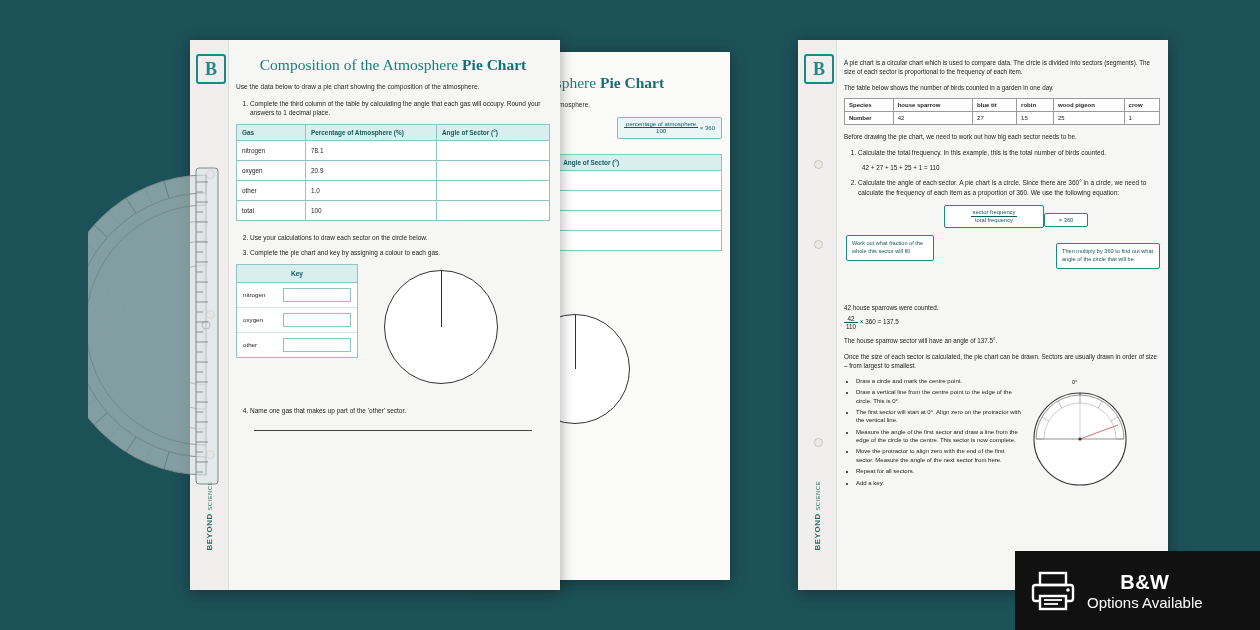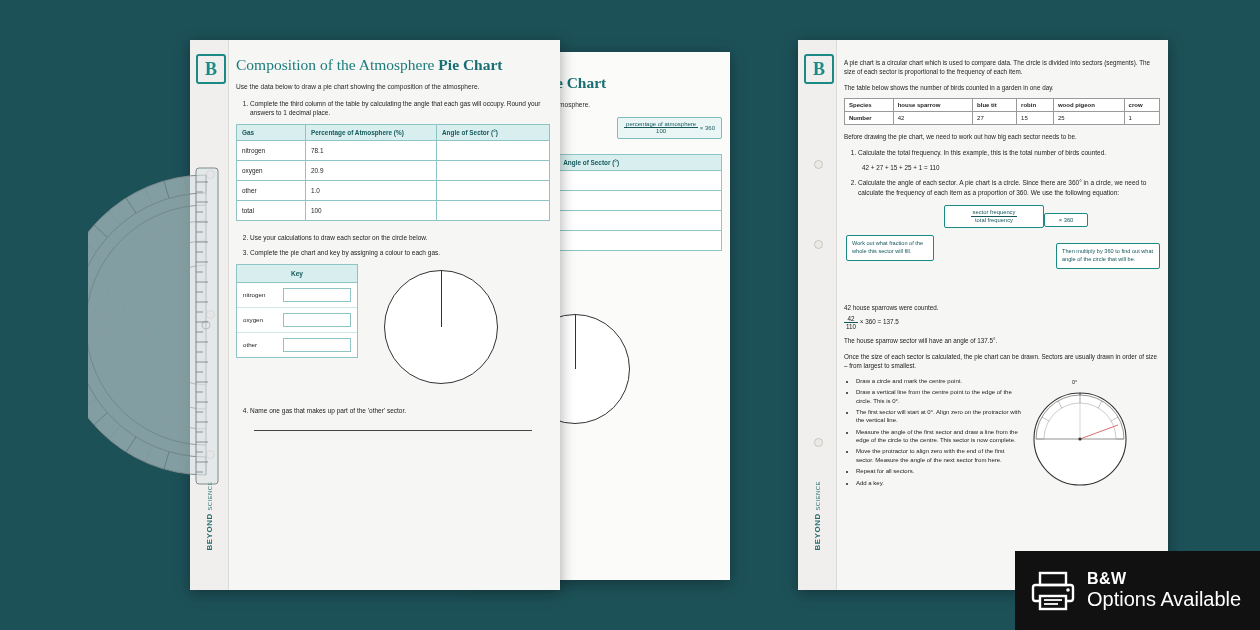--- a/index.html
+++ b/index.html
@@ -41,21 +41,21 @@
 
   
   #sheet-back{left:470px;top:52px;width:260px;height:528px;background:#fbfbf9;}
   #sheet-front{left:190px;top:40px;width:370px;height:550px;}
   #sheet-right{left:798px;top:40px;width:370px;height:550px;}
 
   .page-body{position:absolute;left:46px;right:10px;top:16px;bottom:10px;}
 
   h1.title{
     margin:0 0 8px 0;font-family:"Liberation Serif",serif;
-    font-size:15.5px;color:#1b7c7c;font-weight:normal;
+    font-size:15.5px;color:#1b7c7c;font-weight:normal;text-align:center;
   }
   h1.title b{font-weight:bold;color:#176f73;}
   .lead{font-size:6.6px;color:#2a2a2a;line-height:1.45;margin:0 0 7px 0;}
 
   ol.steps{margin:0 0 6px 0;padding-left:14px;}
   ol.steps>li{font-size:6.5px;color:#222;line-height:1.5;margin-bottom:5px;}
 
   table.tbl{border-collapse:collapse;width:100%;font-size:6.4px;color:#1d1d1d;}
   table.tbl th,table.tbl td{border:1px solid #8fc4c4;padding:4px 5px;text-align:left;}
   table.tbl thead th{background:#d9eeee;font-weight:bold;color:#13595c;}
@@ -102,22 +102,22 @@
 
   
   #tools{position:absolute;left:88px;top:160px;width:180px;height:330px;}
 
   
   #badge{
     position:absolute;right:0;bottom:0;width:245px;height:79px;background:#111;
     display:flex;align-items:center;gap:10px;padding-left:14px;box-sizing:border-box;
   }
   #badge .bt{color:#fff;}
-  #badge .bt .b1{font-size:16px;font-weight:bold;letter-spacing:.5px;}
-  #badge .bt .b2{font-size:20px;}
+  #badge .bt .b1{font-size:20px;font-weight:bold;letter-spacing:.5px;text-align:center;}
+  #badge .bt .b2{font-size:15px;}
 </style>
 </head>
 <body>
 
 <div class="stage">
 
   <div class="sheet" id="sheet-back">
     <div class="page-body" style="left:8px;right:8px;top:22px;">
       <h1 class="title">
         <span>mosphere </span><b>Pie Chart</b>

